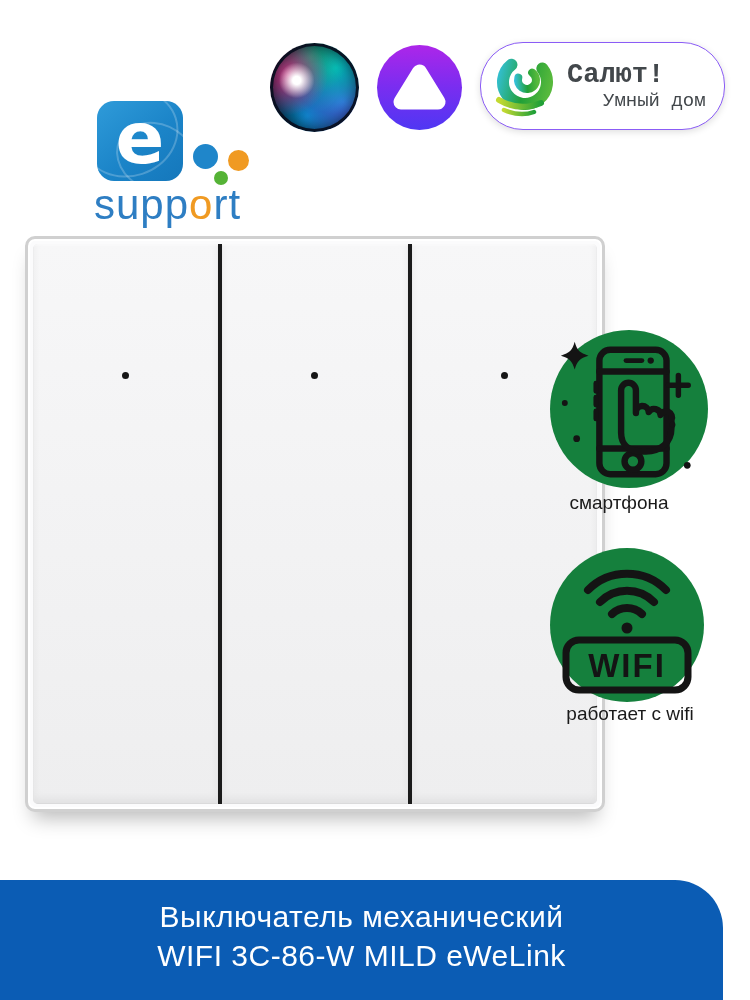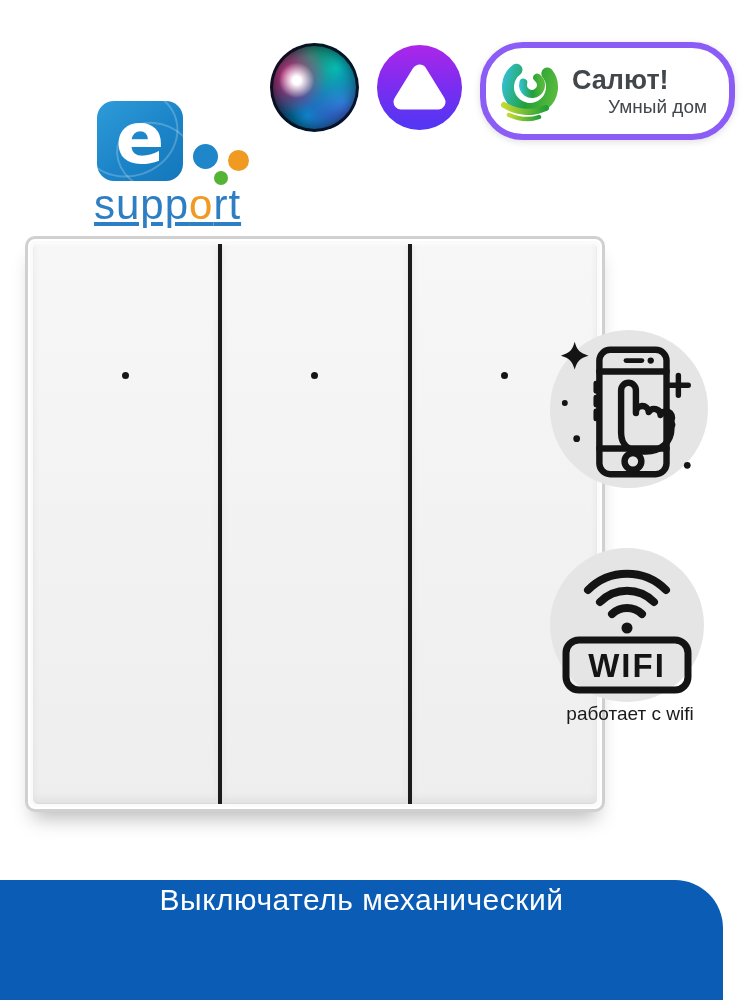--- a/index.html
+++ b/index.html
@@ -13,69 +13,69 @@
   .ew-swirl1,.ew-swirl2{position:absolute;border:2px solid rgba(255,255,255,.22);border-radius:50%;}
   .ew-swirl1{width:96px;height:84px;left:-18px;top:-12px;transform:rotate(-18deg);}
   .ew-swirl2{width:78px;height:64px;left:18px;top:22px;transform:rotate(24deg);}
   .ew-e{position:relative;color:#fff;font-size:72px;line-height:80px;font-weight:bold;
     font-family:"DejaVu Sans", sans-serif;transform:translateY(-3px);}
   .dot{position:absolute;border-radius:50%;}
   .dot-blue{left:193px;top:144px;width:25px;height:25px;background:#1f86ca;}
   .dot-orange{left:228px;top:150px;width:21px;height:21px;background:#f09a22;}
   .dot-green{left:214px;top:171px;width:14px;height:14px;background:#55b336;}
   .ew-word{position:absolute;left:94px;top:182px;font-size:42px;line-height:46px;
-    letter-spacing:1px;color:#2e7ec3;font-weight:normal;text-decoration:underline;}
+    letter-spacing:1px;color:#2e7ec3;font-weight:normal;}
   .ew-word .accent{color:#f09a22;}
 
   
   .siri-orb{position:absolute;left:270px;top:43px;width:89px;height:89px;border-radius:50%;
     background:
       radial-gradient(circle at 30% 42%, rgba(255,255,255,1) 0 5%, rgba(255,255,255,0) 22%),
       radial-gradient(circle at 20% 36%, rgba(232,62,148,.85), rgba(232,62,148,0) 44%),
       radial-gradient(circle at 46% 16%, rgba(40,190,120,.55), rgba(40,190,120,0) 42%),
       radial-gradient(circle at 74% 28%, rgba(0,196,196,.95), rgba(0,196,196,0) 50%),
       radial-gradient(circle at 82% 66%, rgba(72,118,252,.85), rgba(72,118,252,0) 55%),
       radial-gradient(circle at 42% 82%, rgba(0,170,235,.75), rgba(0,170,235,0) 52%),
       #0b1833;
     box-shadow:inset 0 0 0 3px rgba(8,14,30,.92), inset 0 0 16px rgba(0,0,0,.55);}
   .alice{position:absolute;left:377px;top:45px;width:85px;height:85px;border-radius:50%;
     background:linear-gradient(180deg,#ad26e9 0%,#7b2df0 48%,#4f37f3 100%);
     display:flex;align-items:center;justify-content:center;}
 
   .salut-pill{position:absolute;left:480px;top:42px;width:243px;height:86px;border-radius:43px;
-    background:#ffffff;border:6px solid #8b5cf6;box-shadow:0 2px 7px rgba(0,0,0,.13);
-    display:flex;align-items:center;}
+    background:#ffffff;border:1px solid #8b5cf6;box-shadow:0 2px 7px rgba(0,0,0,.13);
+    display:flex;align-items:center;font-family:Liberation Mono, monospace;}
   .salut-logo{margin-left:8px;flex:0 0 auto;}
   .salut-text{margin-left:8px;color:#42474b;}
   .salut-title{font-size:27px;font-weight:bold;line-height:28px;}
   .salut-sub{font-size:19px;line-height:21px;margin-top:2px;margin-left:36px;}
 
   
   .switch-outer{position:absolute;left:25px;top:236px;width:580px;height:576px;box-sizing:border-box;
     border:3px solid #d0d0d0;border-radius:10px;background:#fbfbfc;
     box-shadow:0 14px 20px -8px rgba(0,0,0,.28), inset 0 0 0 2px #ffffff;}
   .switch-face{position:absolute;left:5px;top:5px;right:5px;bottom:5px;display:flex;
     border-radius:5px;overflow:hidden;background:#f2f2f3;}
   .gang{flex:1 1 0;position:relative;background:linear-gradient(180deg,#f7f7f8 0%,#f2f2f3 55%,#eeeeef 100%);
     box-shadow:inset 0 1px 2px rgba(255,255,255,.95), inset 0 0 0 1px rgba(0,0,0,.04), inset 0 -5px 9px rgba(0,0,0,.06);}
   .gang-divider{flex:0 0 4px;background:#1b1b1b;}
   .gang-dot{position:absolute;left:50%;top:128px;width:7px;height:7px;margin-left:-3.5px;
     border-radius:50%;background:#161616;}
 
   
-  .badge-circle{position:absolute;border-radius:50%;background:#e5e5e5;}
+  .badge-circle{position:absolute;border-radius:50%;background:#15803d;}
   .badge-phone{left:550px;top:330px;width:158px;height:158px;}
   .badge-wifi{left:550px;top:548px;width:154px;height:154px;}
   .badge-caption{position:absolute;text-align:center;color:#1a1a1a;font-size:19px;line-height:23px;}
   .caption-phone{left:531px;top:491px;width:176px;}
   .caption-wifi{left:540px;top:702px;width:180px;}
 
   
   .banner{position:absolute;left:0;top:880px;width:723px;height:120px;background:#0b5cb4;
-    border-top-right-radius:48px;color:#ffffff;text-align:center;box-sizing:border-box;}
+    border-top-right-radius:48px;color:#ffffff;text-align:center;box-sizing:border-box;padding-top:17px;}
   .banner div{font-size:30px;line-height:39px;letter-spacing:.5px;}
 </style>
 </head>
 <body>
 
 <div class="canvas">
 
   <div class="ew-square">
     <span class="ew-swirl1"></span>
     <span class="ew-swirl2"></span>
@@ -150,33 +150,35 @@
         <path d="M25 12 c2.4 8.6 5.2 11.4 14 14 c-8.8 2.6 -11.6 5.4 -14 14 c-2.4 -8.6 -5.2 -11.4 -14 -14 c8.8 -2.6 11.6 -5.4 14 -14 z"></path>
         <circle cx="15" cy="74" r="3"></circle>
         <circle cx="27" cy="110" r="3.4"></circle>
         <circle cx="124" cy="96" r="3"></circle>
         <circle cx="139" cy="137" r="3.4"></circle>
       </g>
       <path d="M130 46 V66 M120 56 H140" stroke="#141414" stroke-width="5.5" stroke-linecap="round"></path>
     </svg>
   </div>
   <div class="badge-caption caption-phone">
+    <div>смартфона</div>
   </div>
 
   <div class="badge-circle badge-wifi">
     <svg width="154" height="154" viewBox="0 0 154 154">
       <g fill="none" stroke="#141414" stroke-width="8" stroke-linecap="round">
         <path d="M38 42 A55 55 0 0 1 116 42"></path>
         <path d="M50 54 A38 38 0 0 1 104 54"></path>
         <path d="M62 66 A22 22 0 0 1 92 66"></path>
       </g>
       <circle cx="77" cy="80" r="5.5" fill="#141414"></circle>
       <rect x="16" y="92" width="122" height="50" rx="13" fill="none" stroke="#141414" stroke-width="7"></rect>
       <text x="77" y="117" text-anchor="middle" dominant-baseline="central" font-size="33" font-weight="bold" letter-spacing="2" fill="#141414" font-family="Liberation Sans, sans-serif">WIFI</text>
     </svg>
   </div>
   <div class="badge-caption caption-wifi">работает с wifi</div>
 
   <div class="banner">
     <div>Выключатель механический</div>
+    <div>WIFI 3C-86-W MILD eWeLink</div>
   </div>
 
 </div>
 
 </body></html>

